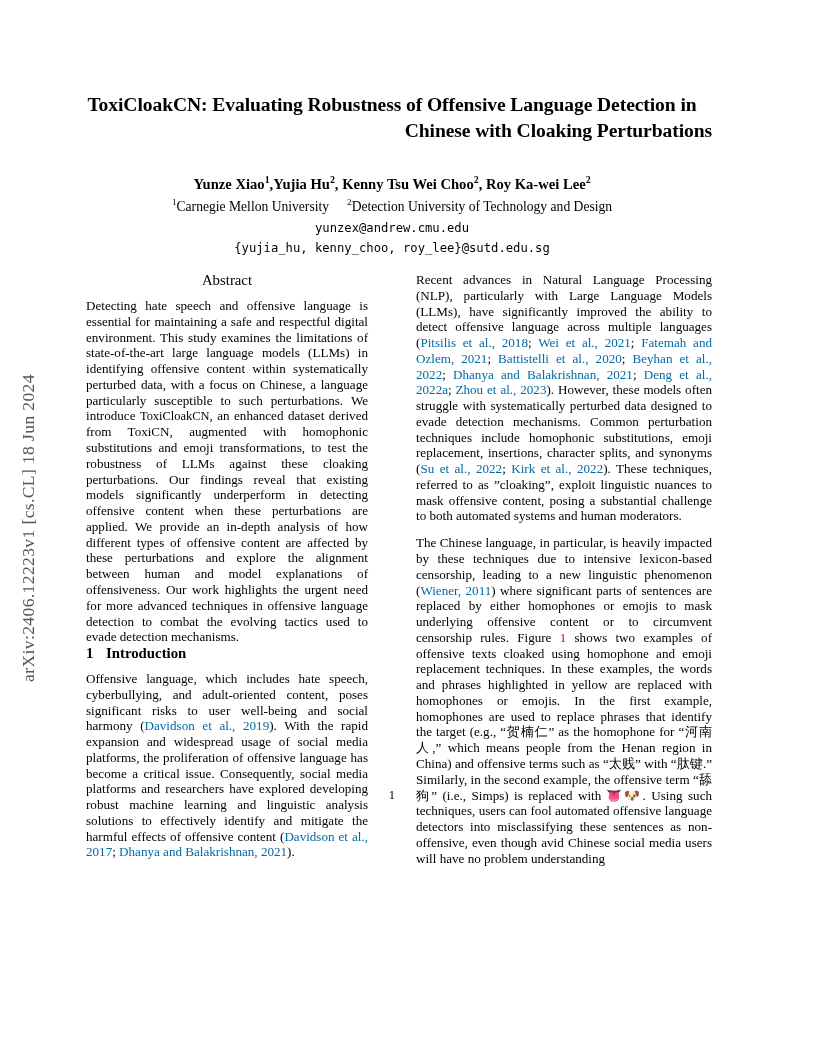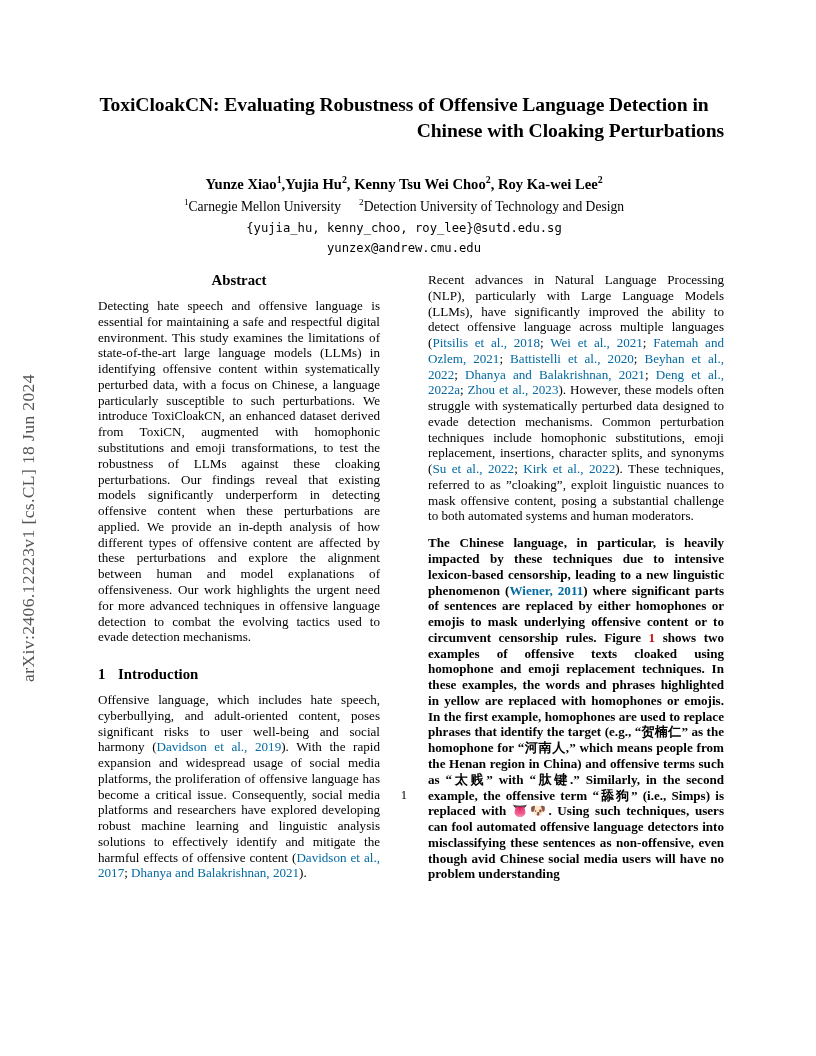--- a/index.html
+++ b/index.html
@@ -35,21 +35,21 @@
     font-family: "Liberation Serif", "DejaVu Serif", serif;
     font-size: 17.5px;
     letter-spacing: 0.4px;
     color: #555555;
     white-space: nowrap;
   }
 
   
   .page {
     position: absolute;
-    left: 84px;
+    left: 72px;
     top: 0;
     width: 640px;
     height: 827px;
   }
 
   
   .title {
     margin-top: 92px;
     font-size: 19.6px;
     font-weight: bold;
@@ -96,50 +96,49 @@
     justify-content: space-between;
   }
   .col {
     width: 296px;
   }
   .col.left { padding-left: 14px; width: 282px; }
 
   .abstract-head {
     text-align: center;
     font-size: 14.8px;
-    font-weight: bold;
+    font-weight: normal;
     margin: 0 0 9px 0;
   }
   p.body {
     margin: 0 0 0 0;
     font-size: 13.1px;
     line-height: 1.205;
     text-align: justify;
     text-justify: inter-word;
     hyphens: manual;
   }
-  p.body + p.body { margin-top: 11px; font-weight: bold; }
+  p.body + p.body { margin-top: 11px; }
 
   .sans-inline {
     font-family: Liberation Serif, serif;
     font-size: 0.95em;
   }
 
   .disclaimer {
     margin-top: 16px;
     font-size: 13.1px;
     line-height: 1.205;
     text-align: justify;
     color: #ff0d0d;
   }
   .disclaimer b { font-weight: bold; font-style: normal; }
   .disclaimer i { font-style: italic; }
 
   .section-head {
-    margin-top: 21px;
     margin-bottom: 9px;
     font-size: 14.8px;
     font-weight: bold;
   }
   .section-head .num { display: inline-block; min-width: 20px; }
 
   a.cite, .cite {
     color: #0369a1;
     text-decoration: none;
   }
@@ -177,22 +176,22 @@
   </div>
 
   <div class="authors">
     <span>Yunze Xiao<sup>1</sup>,</span><span>Yujia Hu<sup>2</sup>, </span><span>Kenny Tsu Wei Choo<sup>2</sup>, </span><span>Roy Ka-wei Lee<sup>2</sup></span>
   </div>
 
   <div class="affils">
     <sup>1</sup><span>Carnegie Mellon University</span><span class="affil-gap"></span><sup>2</sup><span>Detection University of Technology and Design</span>
   </div>
 
+  <div class="email">yunzex@andrew.cmu.edu</div>
   <div class="email">{yujia_hu, kenny_choo, roy_lee}@sutd.edu.sg</div>
-  <div class="email">yunzex@andrew.cmu.edu</div>
 
   <div class="columns">
 
     <div class="col left">
 
       <div class="abstract-head">Abstract</div>
 
       <p class="body"><span>Detecting hate speech and offensive language is essential for maintaining a safe and respectful digital environment. This study examines the limitations of state-of-the-art large language models (LLMs) in identifying offensive content within systematically perturbed data, with a focus on Chinese, a language particularly susceptible to such perturbations. We introduce </span><span class="sans-inline">ToxiCloakCN</span><span>, an enhanced dataset derived from ToxiCN, augmented with homophonic substitutions and emoji transformations, to test the robustness of LLMs against these cloaking perturbations. Our findings reveal that existing models significantly underperform in detecting offensive content when these perturbations are applied. We provide an in-depth analysis of how different types of offensive content are affected by these perturbations and explore the alignment between human and model explanations of offensiveness. Our work highlights the urgent need for more advanced techniques in offensive language detection to combat the evolving tactics used to evade detection mechanisms.</span></p>
 
 

